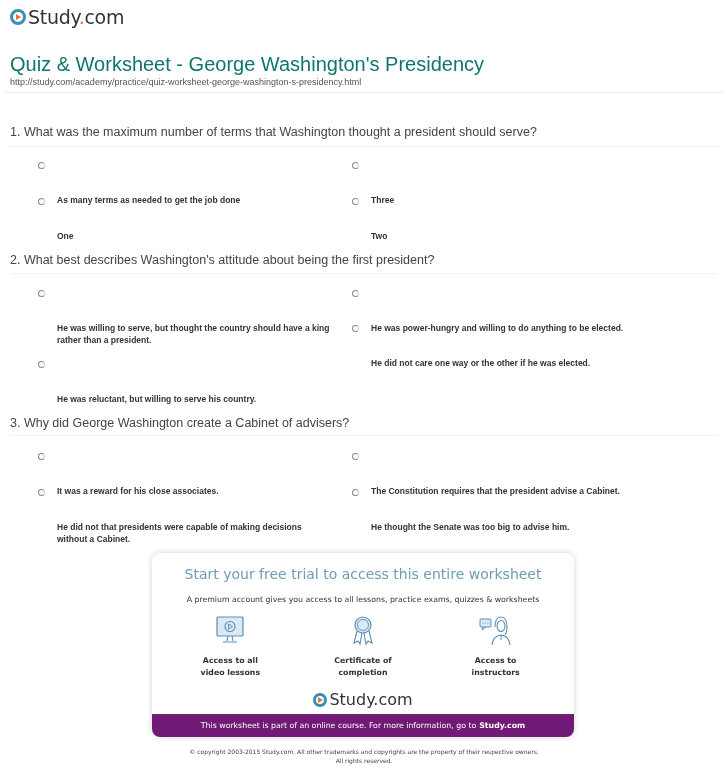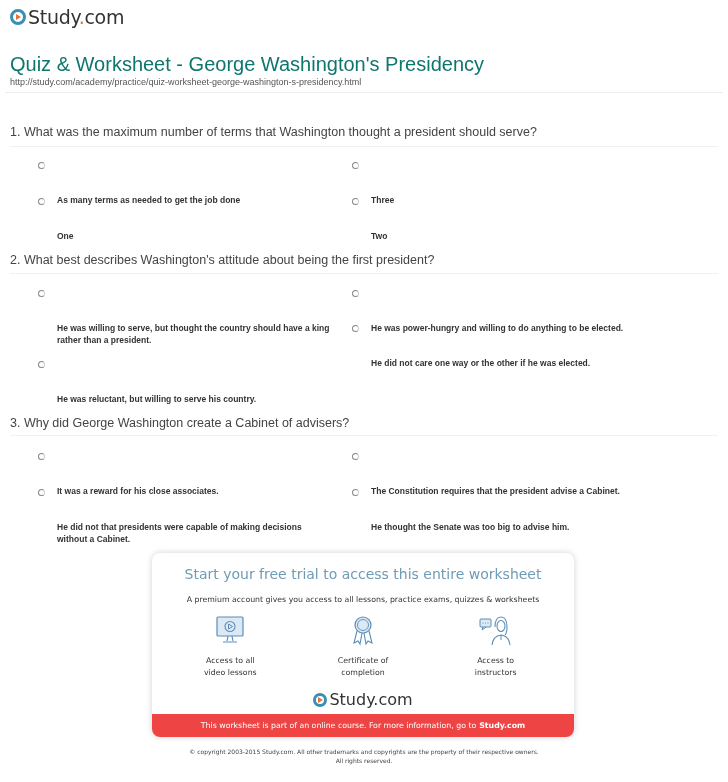--- a/index.html
+++ b/index.html
@@ -19,29 +19,29 @@
     .question { position: absolute; left: 10px; font-size: 12.5px; color: #444; white-space: nowrap; }
     .q-rule { position: absolute; left: 10px; right: 10px; height: 1px; background: #f0f0f0; }
 
     .opt { position: absolute; display: flex; align-items: flex-start; font-size: 8.5px; color: #333; font-weight: bold; line-height: 12px; }
     .opt .radio { width: 7px; height: 7px; border-radius: 50%; border: 1.5px solid #888; border-right-color: #ccc; margin-top: 2px; margin-right: 12px; flex: 0 0 auto; }
     .opt .txt { width: 275px; margin-top: 34px; }
 
     .promo { position: absolute; left: 152px; top: 553px; width: 422px; height: 184px; background: #fff; border-radius: 8px; box-shadow: 0 0 6px rgba(0,0,0,0.18); overflow: hidden; }
     .promo .headline { text-align: center; margin-top: 13px; font-family: "DejaVu Sans", sans-serif; font-size: 14px; color: #6e9bb5; }
     .promo .sub { text-align: center; margin-top: 13px; font-family: "DejaVu Sans", sans-serif; font-size: 7.8px; color: #333; }
-    .features { position: absolute; top: 60px; left: 0; width: 100%; display: flex; justify-content: space-around; padding: 0 12px; }
+    .features { position: absolute; top: 60px; left: 0; width: 100%; display: flex; justify-content: space-around; padding: 0 12px; font-weight: bold; }
     .feature { width: 100px; text-align: center; }
     .feature svg { width: 36px; height: 36px; display: block; margin: 0 auto 6px; }
     .feature .flabel { font-family: "DejaVu Sans", sans-serif; font-size: 7.8px; color: #333; line-height: 12px; }
     .promo .logo2 { position: absolute; top: 137px; left: 0; width: 100%; display: flex; justify-content: center; align-items: center; }
     .promo .logo2 .mark { width: 14px; height: 14px; border-radius: 50%; border: 3px solid #3a8fb7; position: relative; margin-right: 2px; }
     .promo .logo2 .mark::after { content: ""; position: absolute; left: 2px; top: 1px; border-left: 5px solid #e2733a; border-top: 3px solid transparent; border-bottom: 3px solid transparent; }
     .promo .logo2 .word { font-family: "DejaVu Sans", sans-serif; font-size: 16px; color: #333; }
-    .promo .bar { position: absolute; left: 0; bottom: 0; width: 100%; height: 23px; background: #ef4444; color: #fff; font-family: "DejaVu Sans", sans-serif; font-size: 7.8px; display: flex; align-items: center; justify-content: center; }
+    .promo .bar { position: absolute; left: 0; bottom: 0; width: 100%; height: 23px; background: #701a75; color: #fff; font-family: "DejaVu Sans", sans-serif; font-size: 7.8px; display: flex; align-items: center; justify-content: center; }
     .promo .bar b { margin-left: 3px; }
 
     .copy { position: absolute; left: 0; width: 728px; top: 747px; text-align: center; font-family: "DejaVu Sans", sans-serif; font-size: 6px; color: #444; line-height: 9px; }
   </style>
 </head>
 <body>
 
 <div class="logo">
   <span class="mark"></span>
   <span class="word"><span>Study</span><span class="dot">.</span><span>com</span></span>

